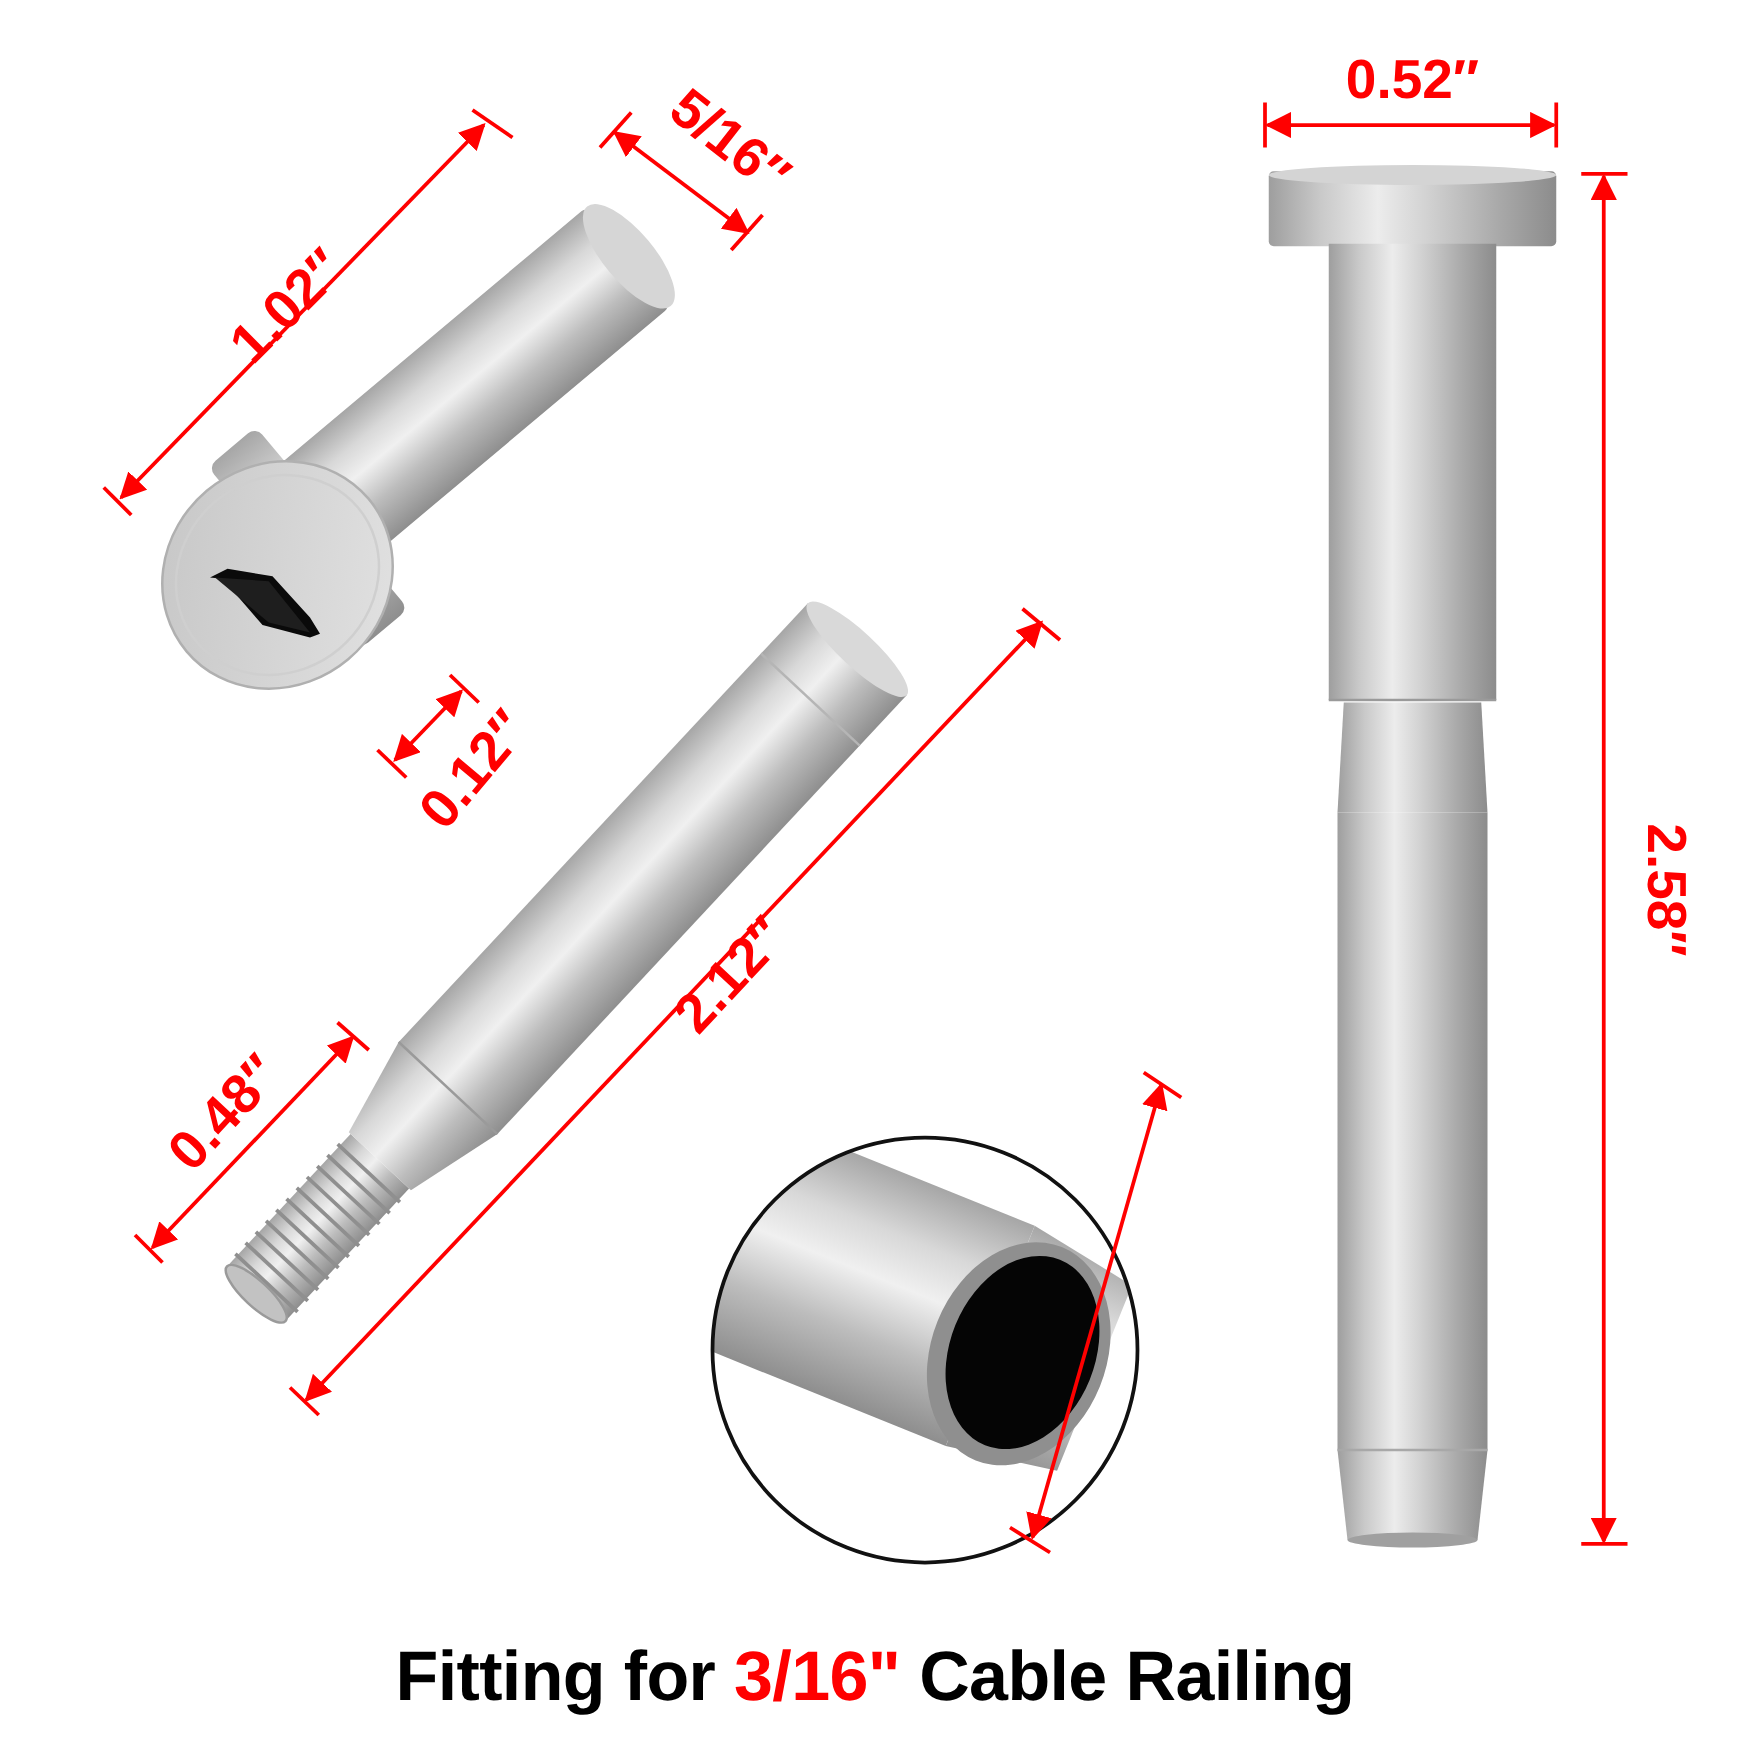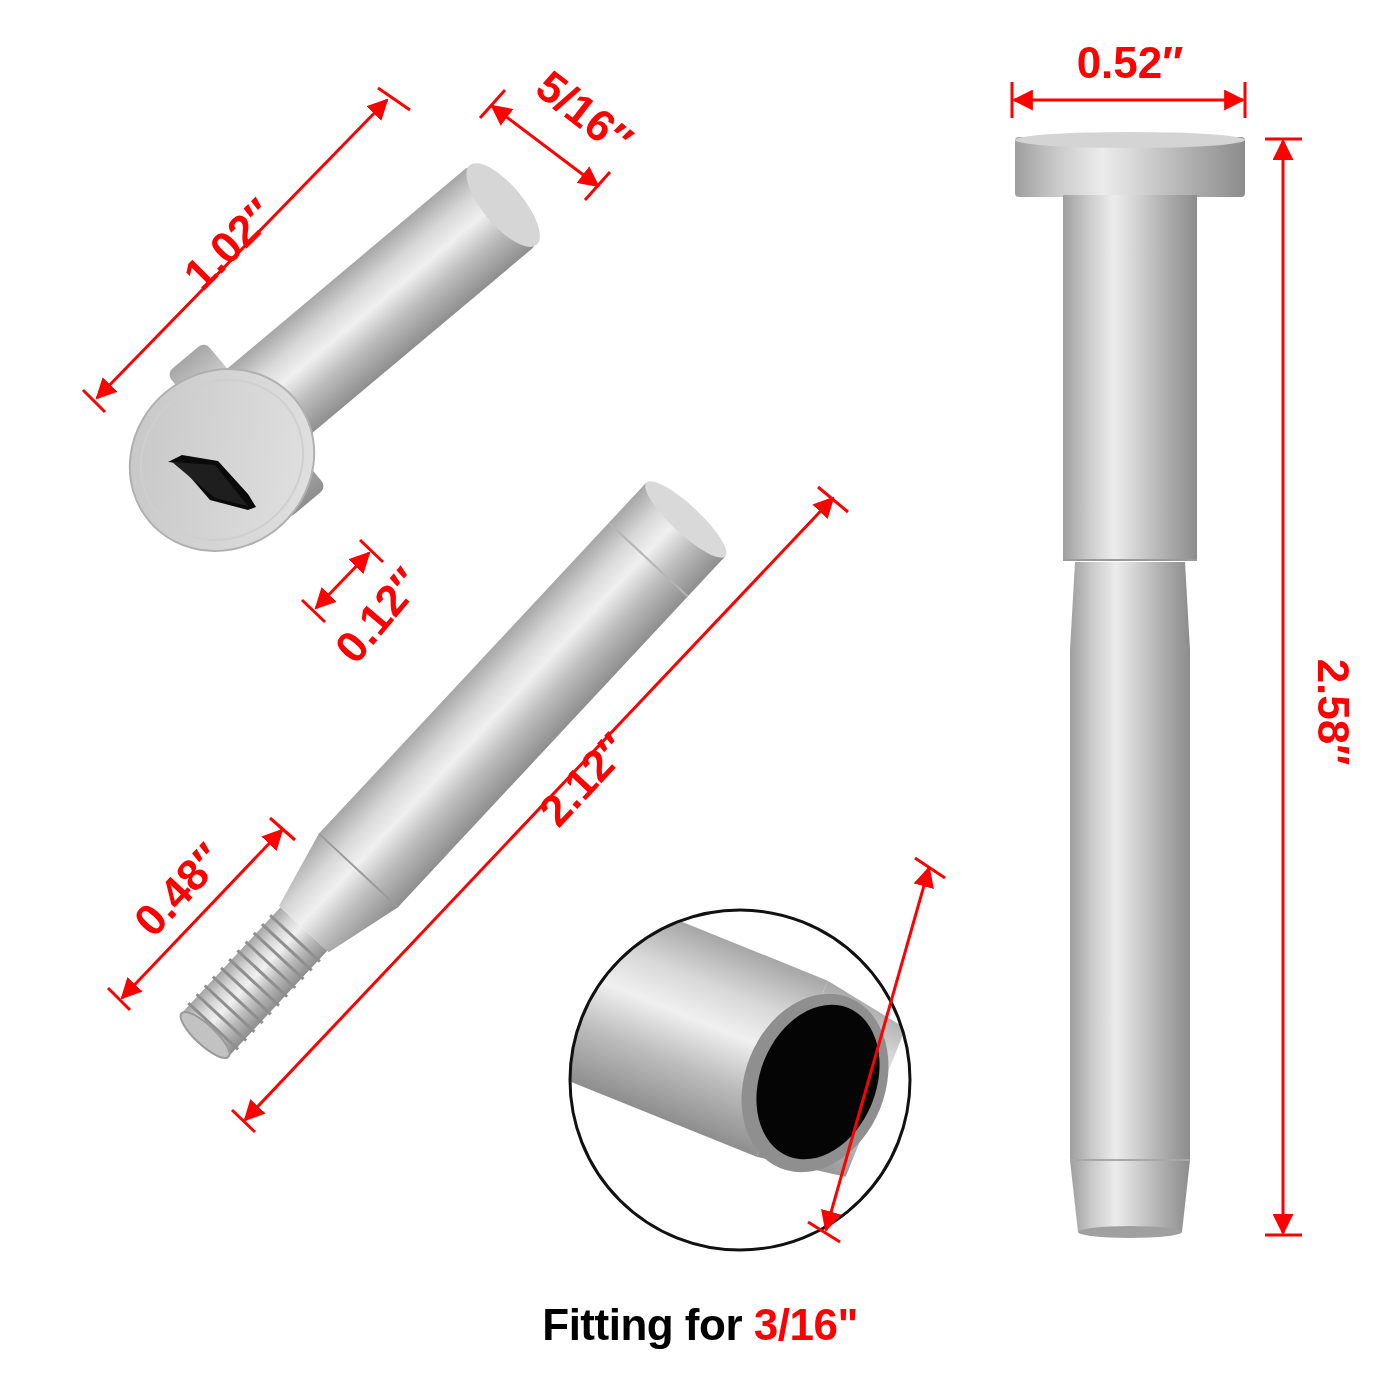--- a/index.html
+++ b/index.html
@@ -3,22 +3,22 @@
 <meta charset="utf-8">
 <style>
   html, body { margin: 0; padding: 0; background: #ffffff; }
   body { width: 1400px; height: 1400px; overflow: hidden; position: relative; font-family: "Liberation Sans", sans-serif; }
   #canvas { position: absolute; left: 0; top: 0; width: 1400px; height: 1400px; }
   .dim-text { font-family: "Liberation Sans", sans-serif; font-weight: 700; fill: #ff0000; font-size: 44px; }
   .dim-line { stroke: #ff0000; stroke-width: 3; fill: none; }
   .dim-tick { stroke: #ff0000; stroke-width: 3; }
   .caption {
     position: absolute; left: 0; top: 1300px; width: 1400px; height: 80px;
-    display: flex; justify-content: center; align-items: flex-start;
-    font-family: "Liberation Sans", sans-serif; font-weight: 700; font-size: 44px; color: #000;
+    display: flex; justify-content: center; align-items: center;
+    font-family: "Liberation Sans", sans-serif; font-weight: 700; font-size: 56px; color: #000;
     letter-spacing: -0.5px;
   }
   .caption .hl { color: #ff0000; }
   .caption span { white-space: pre; }
 </style>
 </head>
 <body>
 
 <svg id="canvas" viewBox="0 0 1400 1400" xmlns="http://www.w3.org/2000/svg">
   <defs>
@@ -173,13 +173,14 @@
 
     <line class="dim-tick" x1="915" y1="858" x2="945" y2="878"></line>
     <line class="dim-tick" x1="808" y1="1222" x2="840" y2="1242"></line>
     <line class="dim-line" x1="929" y1="868" x2="826" y2="1230" marker-start="url(#arrow)" marker-end="url(#arrow)" transform="rotate(0)"></line>
   </g>
 </svg>
 
 <div class="caption">
   <span>Fitting for </span>
   <span class="hl">3/16"</span>
+  <span> Cable Railing</span>
 </div>
 
 </body></html>

